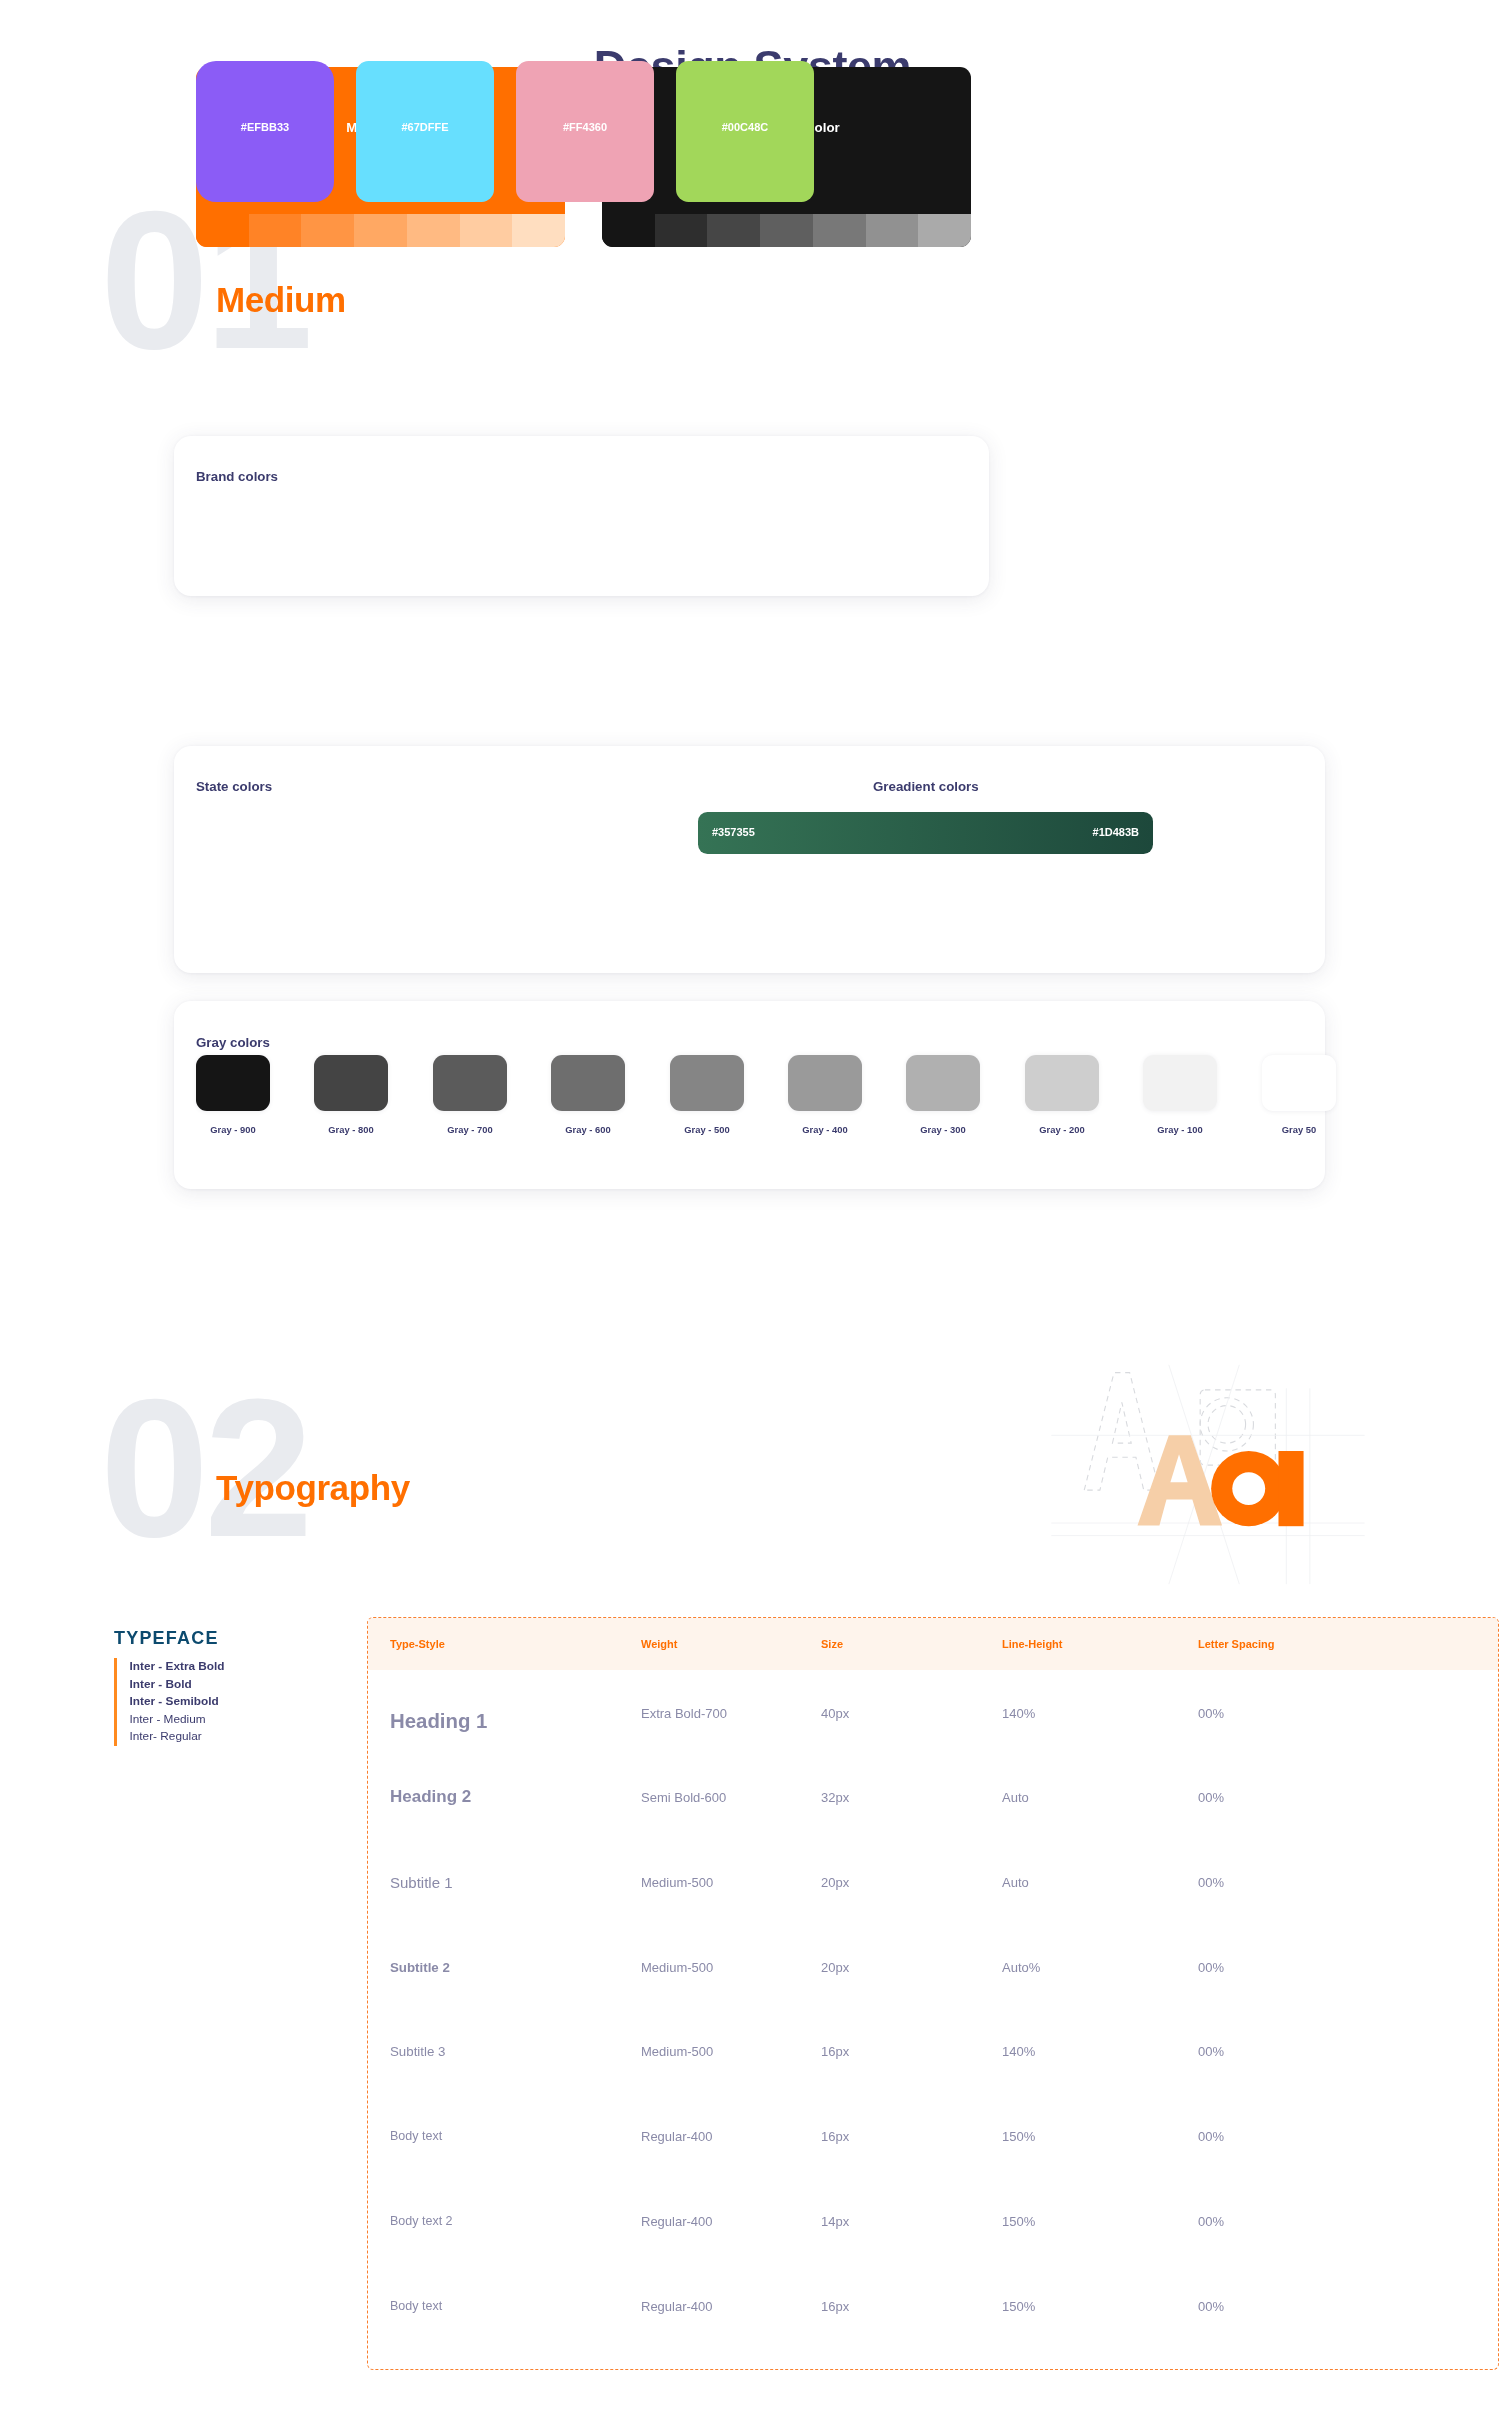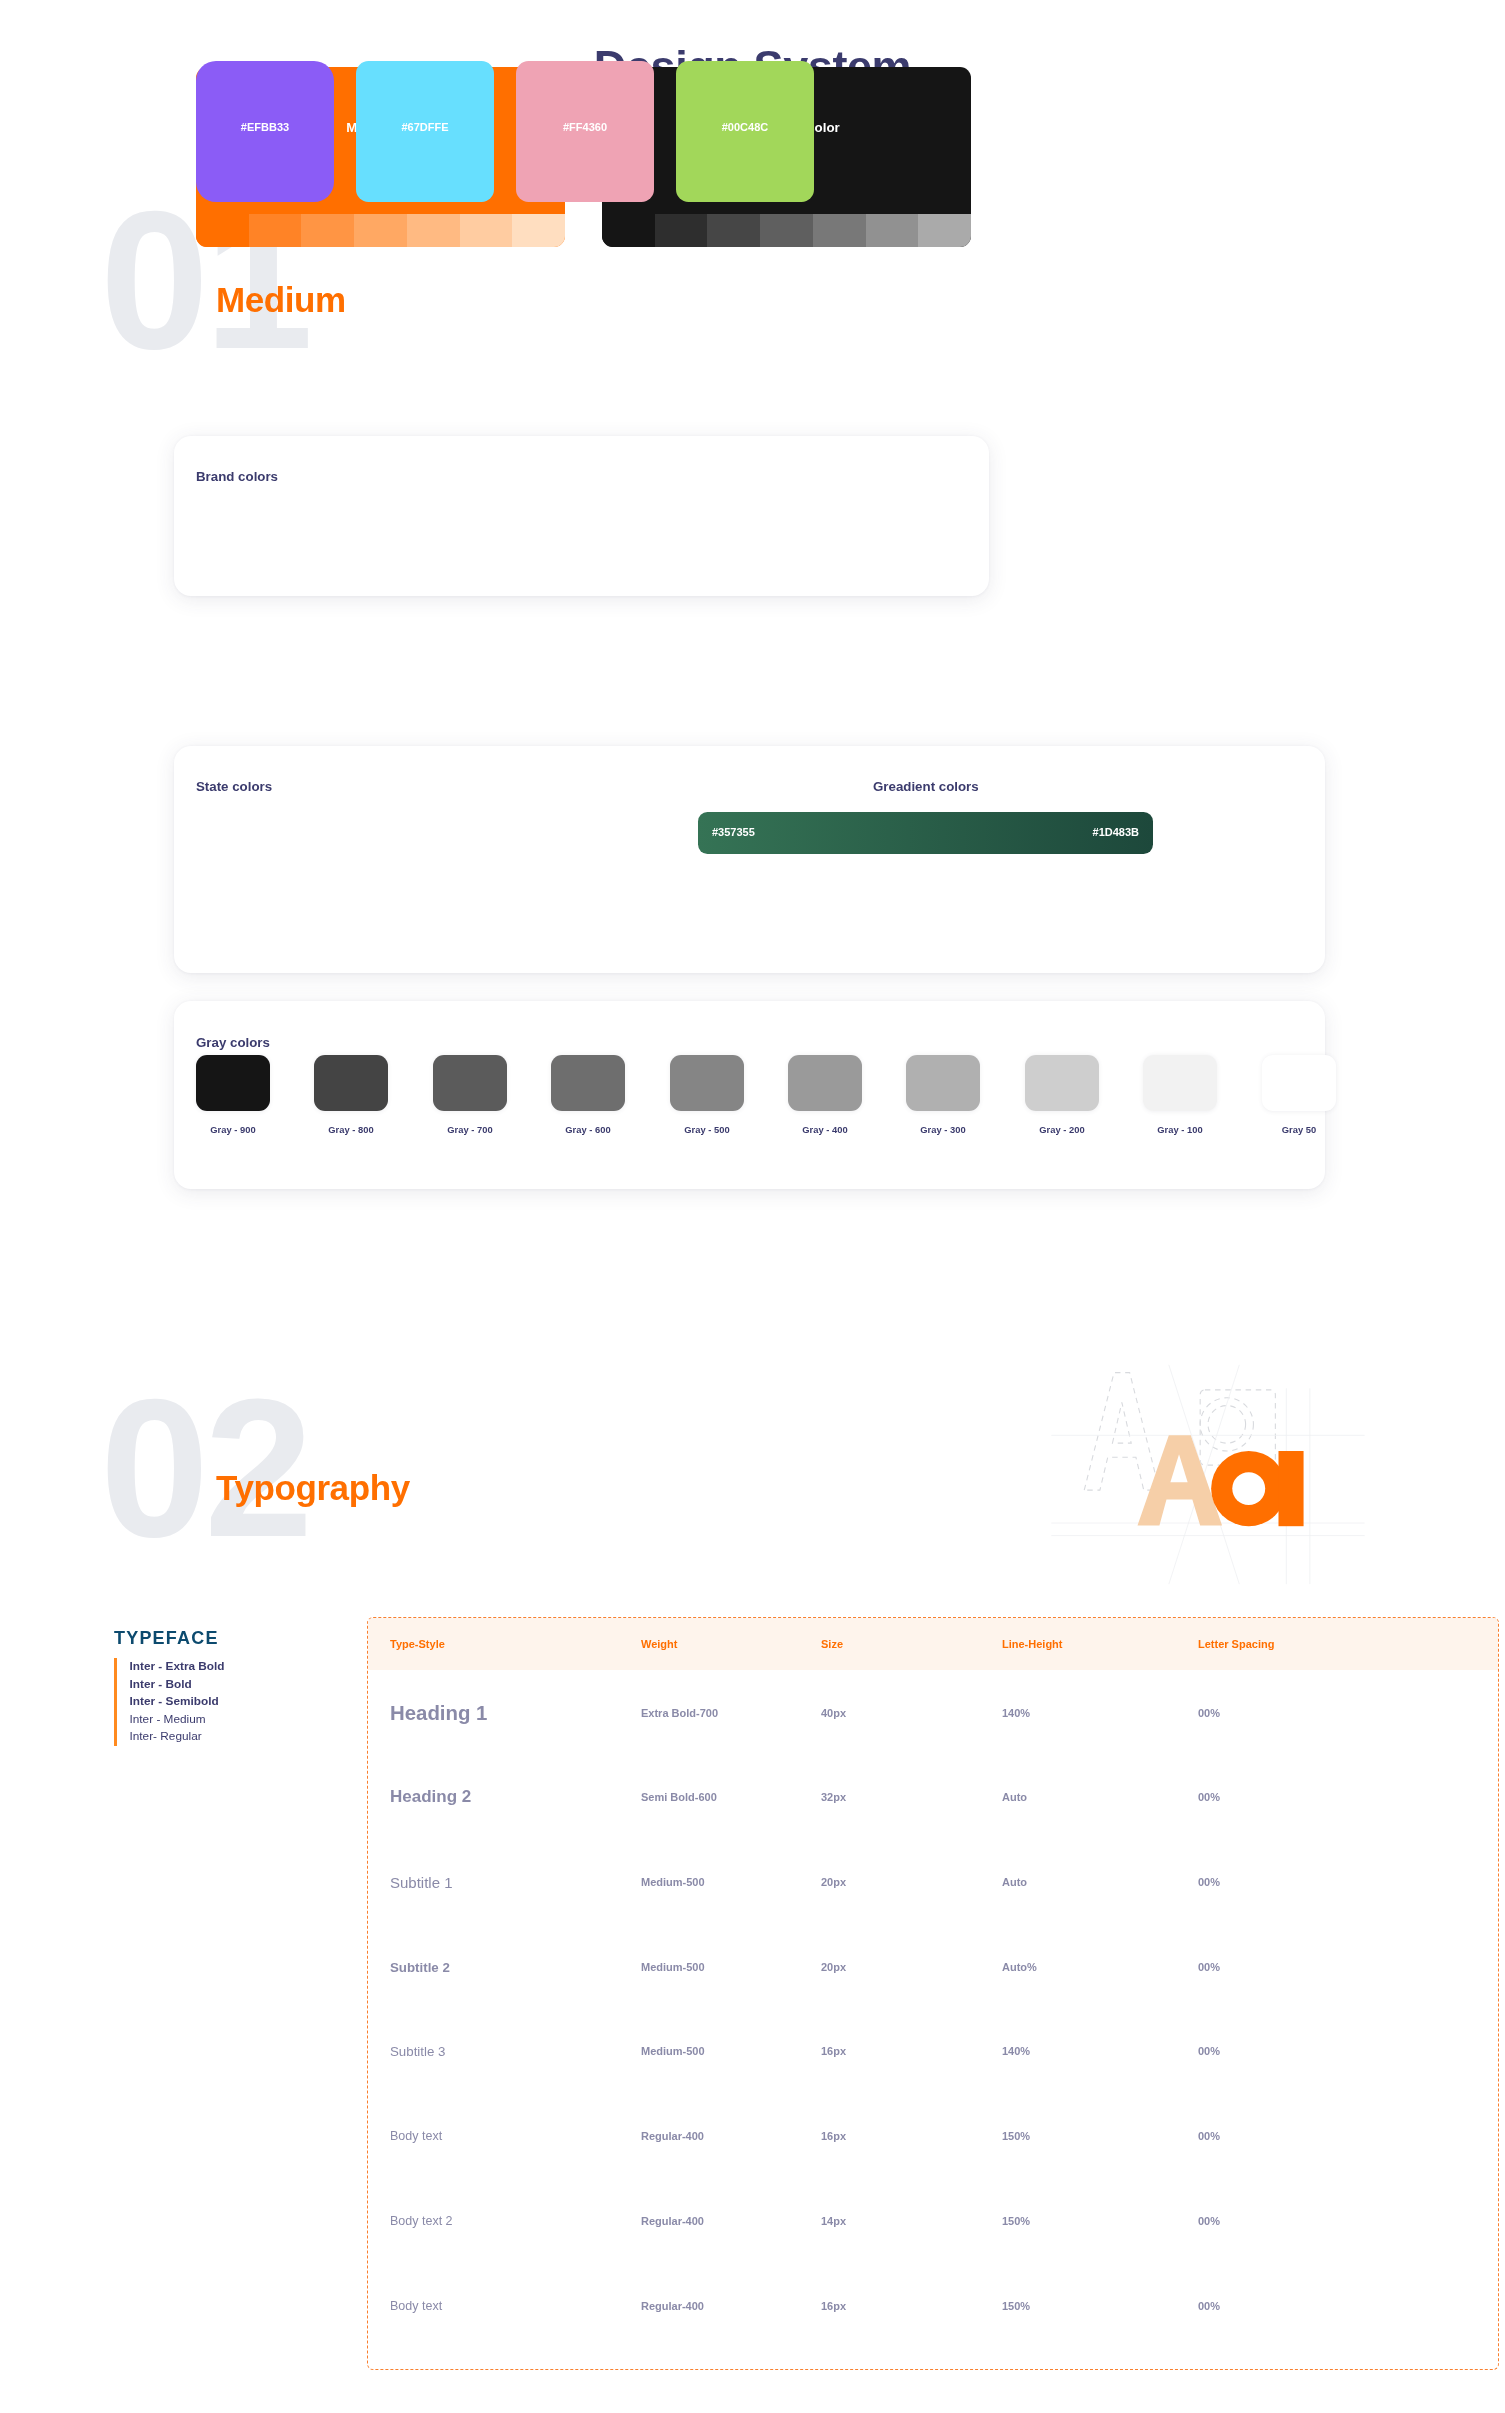--- a/index.html
+++ b/index.html
@@ -189,33 +189,33 @@
     left: 0; right: 0; top: 0;
     height: 52px;
     background: #fef4ec;
     border-radius: 4.7px 4.7px 0 0;
   }
   .tt-row { position: absolute; left: 0; right: 0; height: 85px; }
   .tt-cell {
     position: absolute;
     top: 50%;
     transform: translateY(-50%);
-    font-size: 11px;
-    font-weight: 700;
+    font-size: 13px;
+    font-weight: 400;
     color: #8a8aa8;
     white-space: nowrap;
   }
   .tt-head .tt-cell { color: #ff6f00; font-weight: 700; font-size: 11px; }
   .c0 { left: 22px; }
   .c1 { left: 273px; }
   .c2 { left: 453px; }
   .c3 { left: 634px; }
   .c4 { left: 830px; }
   .sample { color: #8a8aa8; white-space: nowrap; }
-  .s-h1 { font-size: 20.4px; font-weight: 800; }
+  .s-h1 { font-size: 20.4px; font-weight: 800; margin-top: 8px; }
   .s-h2 { font-size: 17px; font-weight: 700; }
   .s-st1 { font-size: 15px; font-weight: 400; text-align: right; }
   .s-st2 { font-size: 13.3px; font-weight: 700; }
   .s-st3 { font-size: 13.3px; font-weight: 500; }
   .s-body { font-size: 12.5px; font-weight: 400; }
 </style>
 </head>
 <body>
 
 <div class="page">

